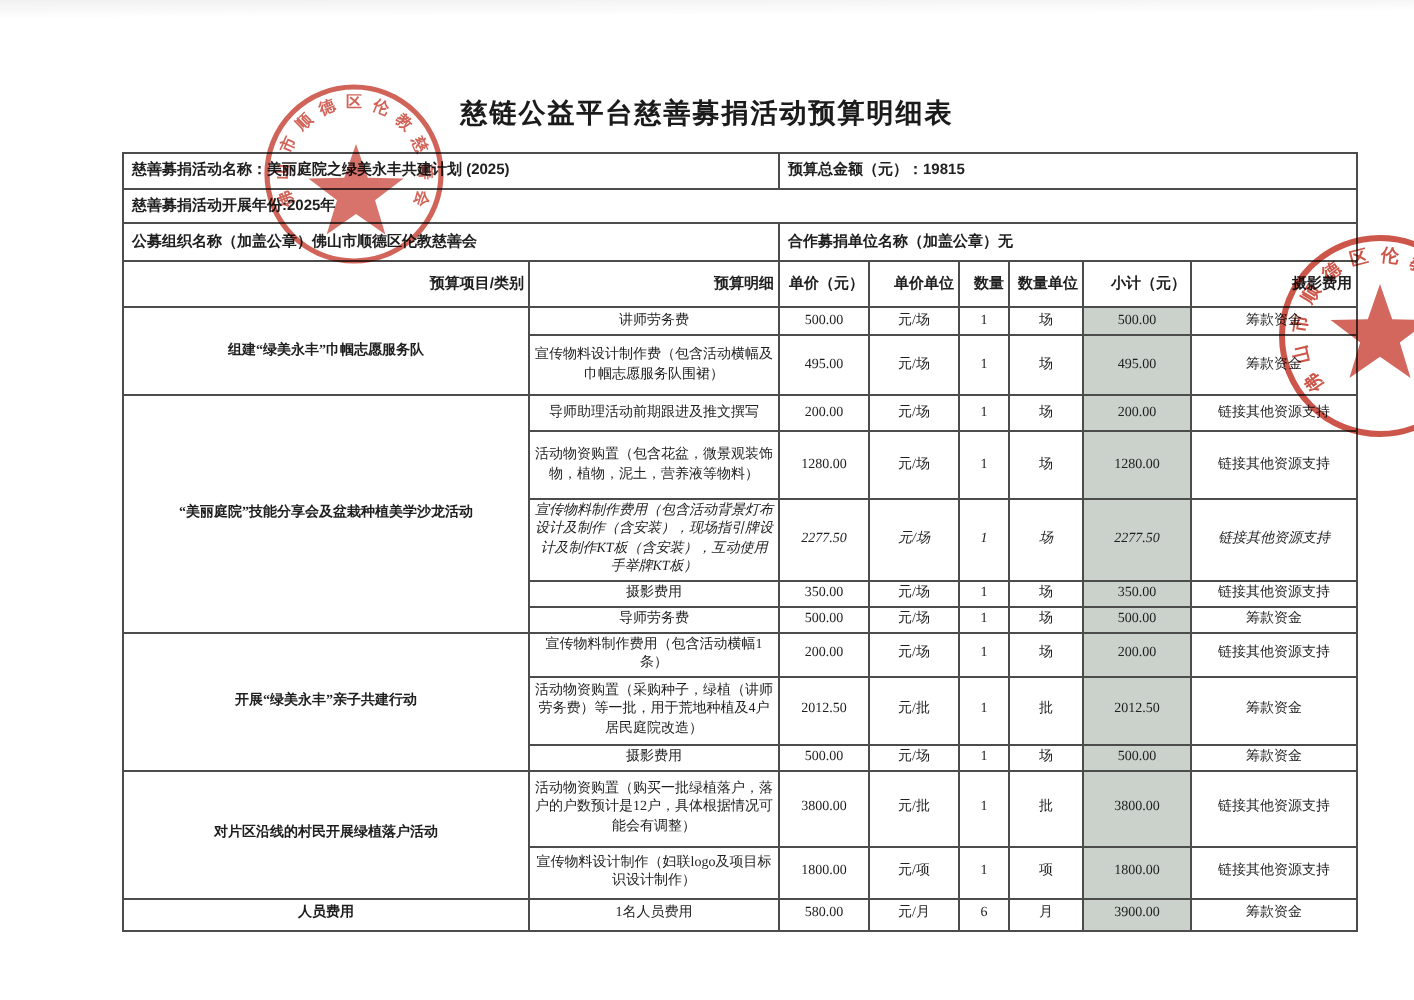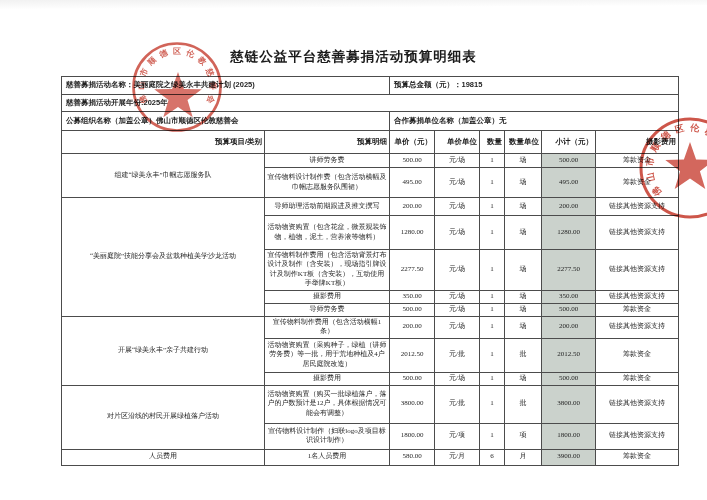--- a/index.html
+++ b/index.html
@@ -28,21 +28,21 @@
   table.budget tr.info td{
     text-align:left;font-weight:bold;font-size:7.5px;padding-left:4px;
     font-family:"Liberation Sans","DejaVu Sans",sans-serif;
   }
   table.budget th{
     font-size:7.5px;font-weight:bold;
     font-family:"Liberation Sans","DejaVu Sans",sans-serif;
     text-align:right;
   }
   td.cat{
-    font-weight:normal;font-size:7.5px;
+    font-weight:bold;font-size:7.5px;
     font-family:"Liberation Sans","DejaVu Sans",sans-serif;
   }
   td.det{font-size:6.8px;}
   td.sub{background:var(--shade,#cbd2cc);}
   svg.stamps{
     position:absolute;top:0;left:0;width:707px;height:500px;
     pointer-events:none;mix-blend-mode:multiply;
   }
   .seal-a{opacity:.78;}
   .seal-b{opacity:.85;}
@@ -120,21 +120,21 @@
         </tr>
         <tr style="height: 34px;">
           <td class="det">活动物资购置（包含花盆，微景观装饰物，植物，泥土，营养液等物料）</td>
           <td>1280.00</td>
           <td>元/场</td>
           <td>1</td>
           <td>场</td>
           <td class="sub">1280.00</td>
           <td>链接其他资源支持</td>
         </tr>
-        <tr style="height: 40px;">
+        <tr style="height: 40px; font-style: italic;">
           <td class="det">宣传物料制作费用（包含活动背景灯布设计及制作（含安装），现场指引牌设计及制作KT板（含安装），互动使用手举牌KT板）</td>
           <td>2277.50</td>
           <td>元/场</td>
           <td>1</td>
           <td>场</td>
           <td class="sub">2277.50</td>
           <td>链接其他资源支持</td>
         </tr>
         <tr style="height: 13px;">
           <td class="det">摄影费用</td>

